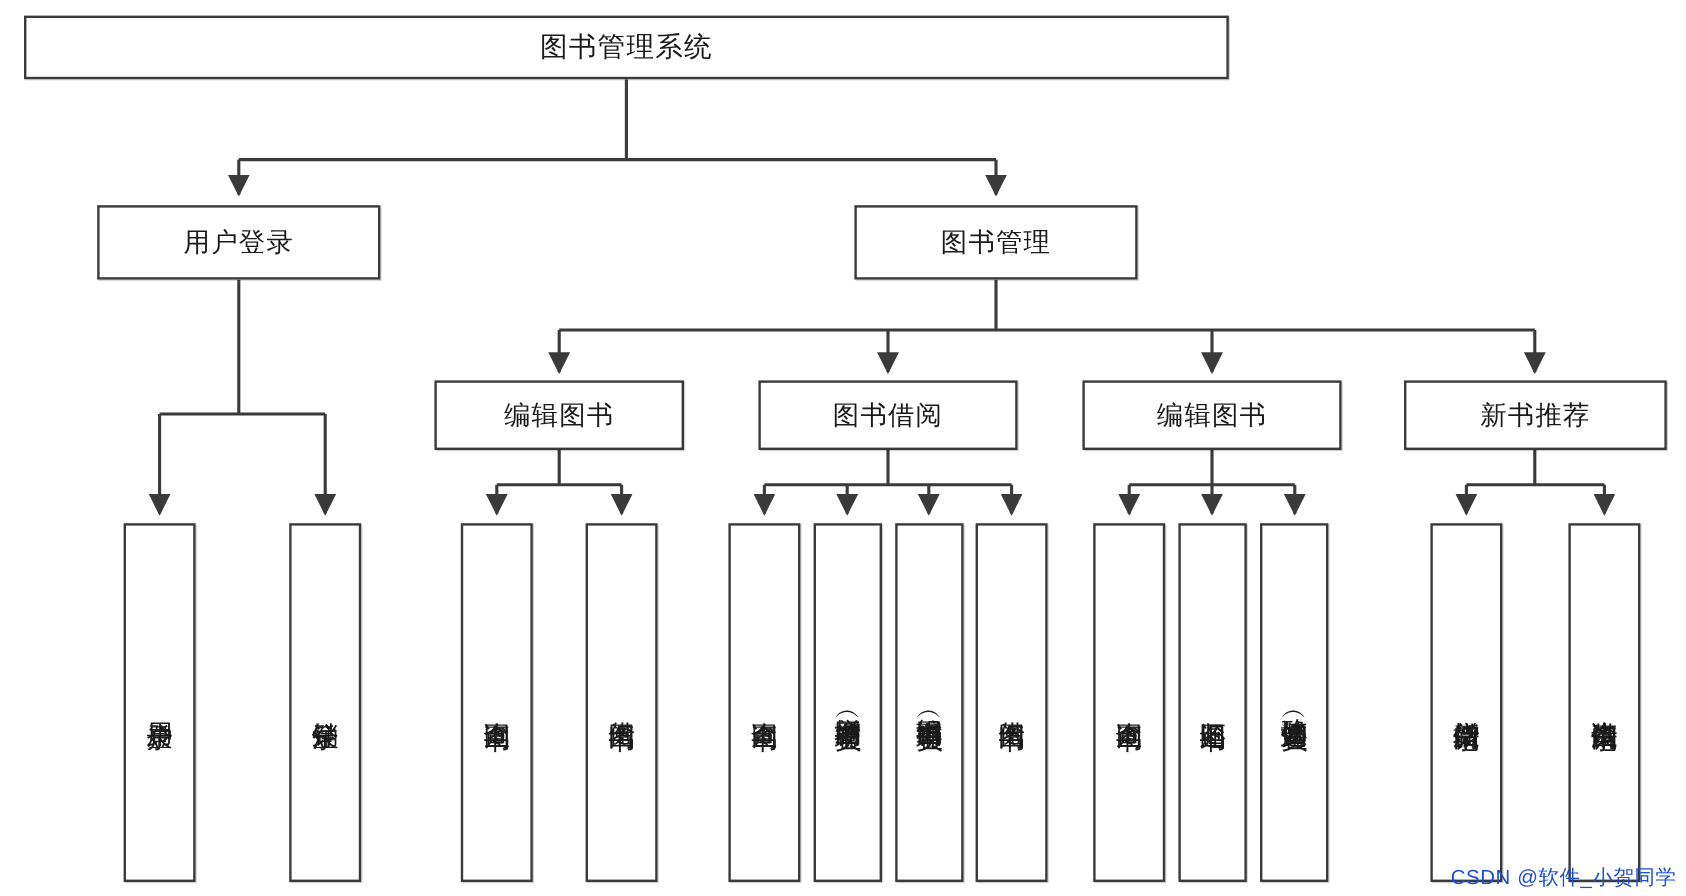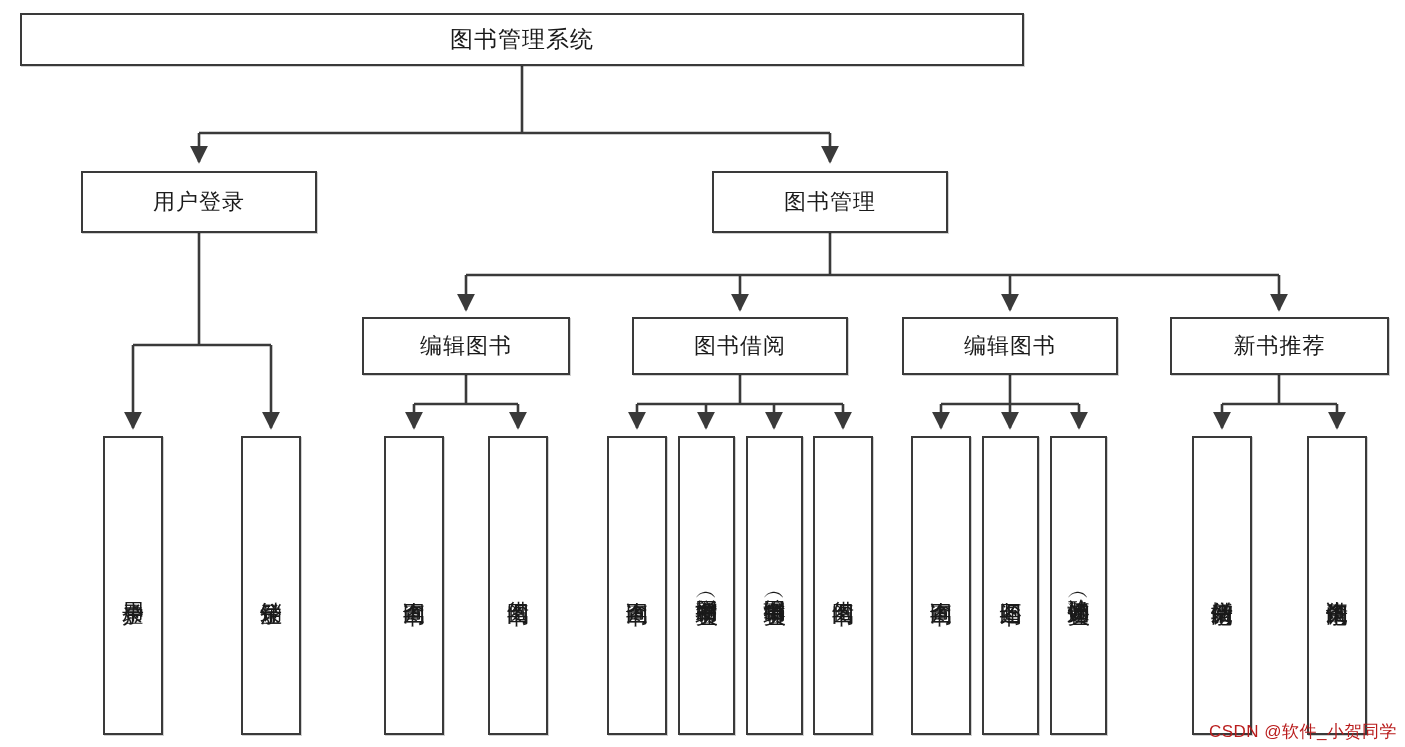--- a/index.html
+++ b/index.html
@@ -57,21 +57,21 @@
     writing-mode: vertical-rl;
     text-orientation: upright;
     display: block;
     max-height: 100%;
   }
   .watermark {
     position: absolute;
     right: 8px;
     bottom: 4px;
     font-size: 17px;
-    color: #b91c1c;
+    color: #1d4ed8;
     white-space: nowrap;
     letter-spacing: 0.5px;
   }
 </style>
 </head>
 <body>
 
 <div id="canvas">
 
   <svg id="wires" viewBox="0 0 1405 747" xmlns="http://www.w3.org/2000/svg">

